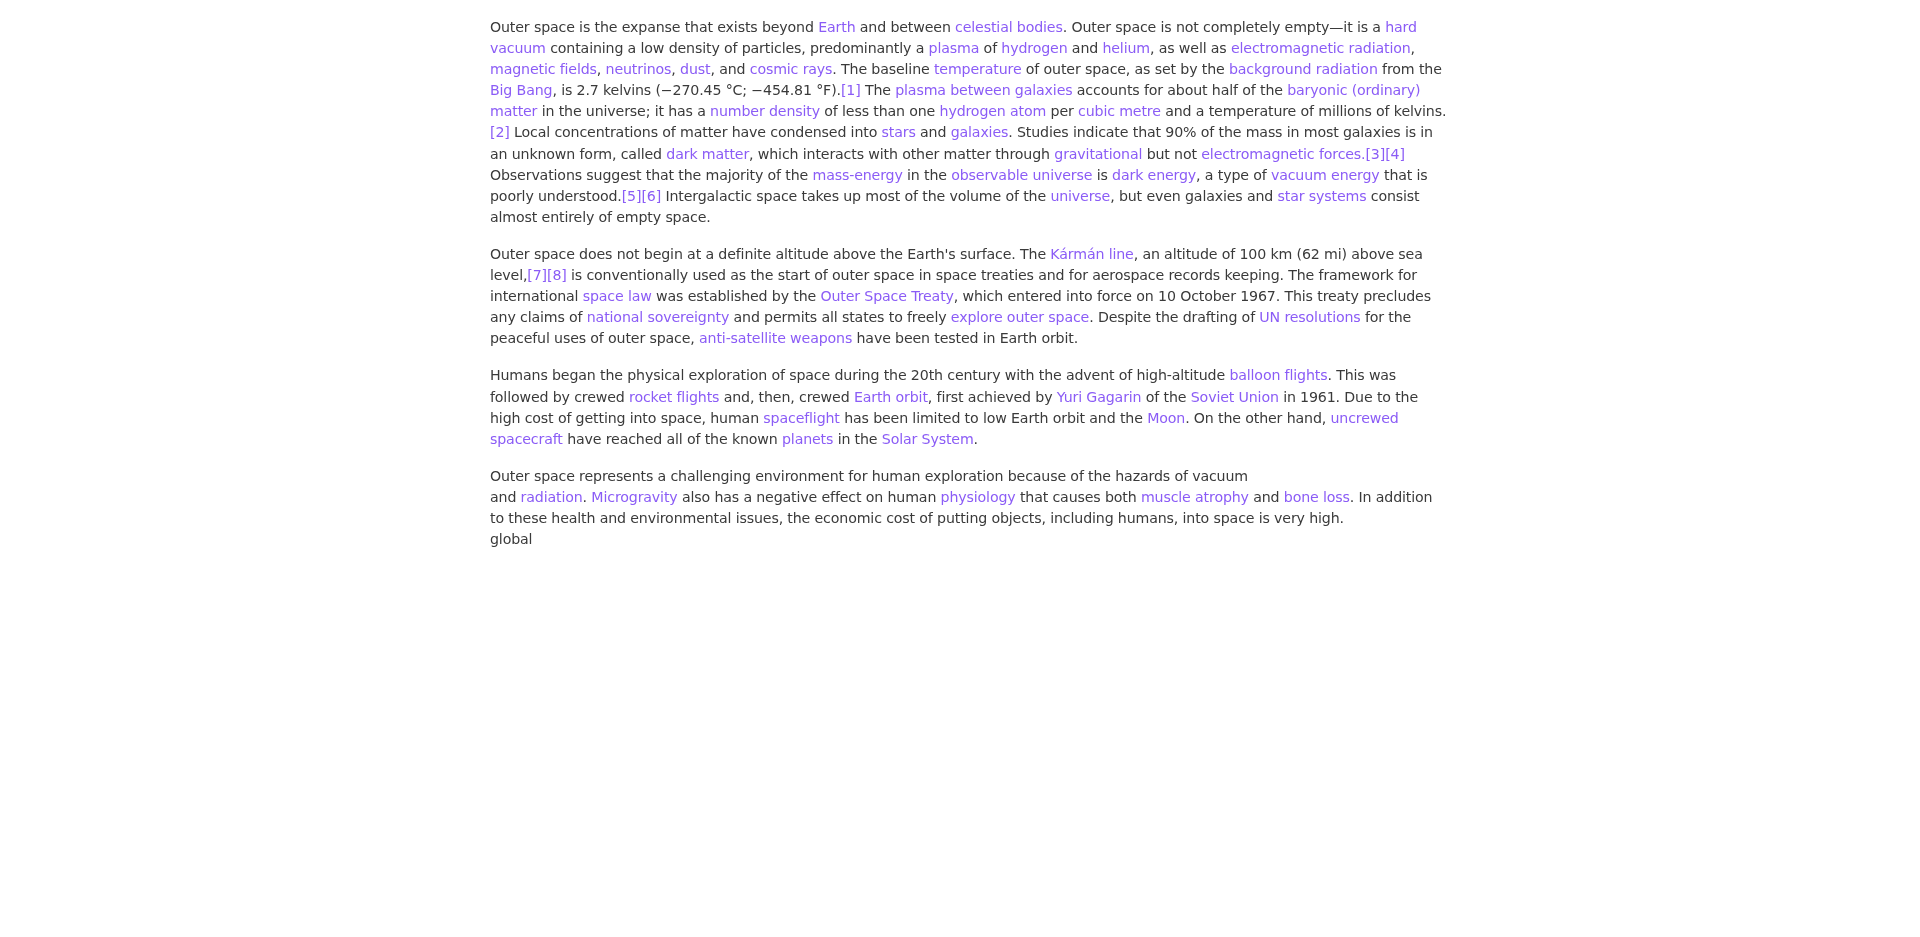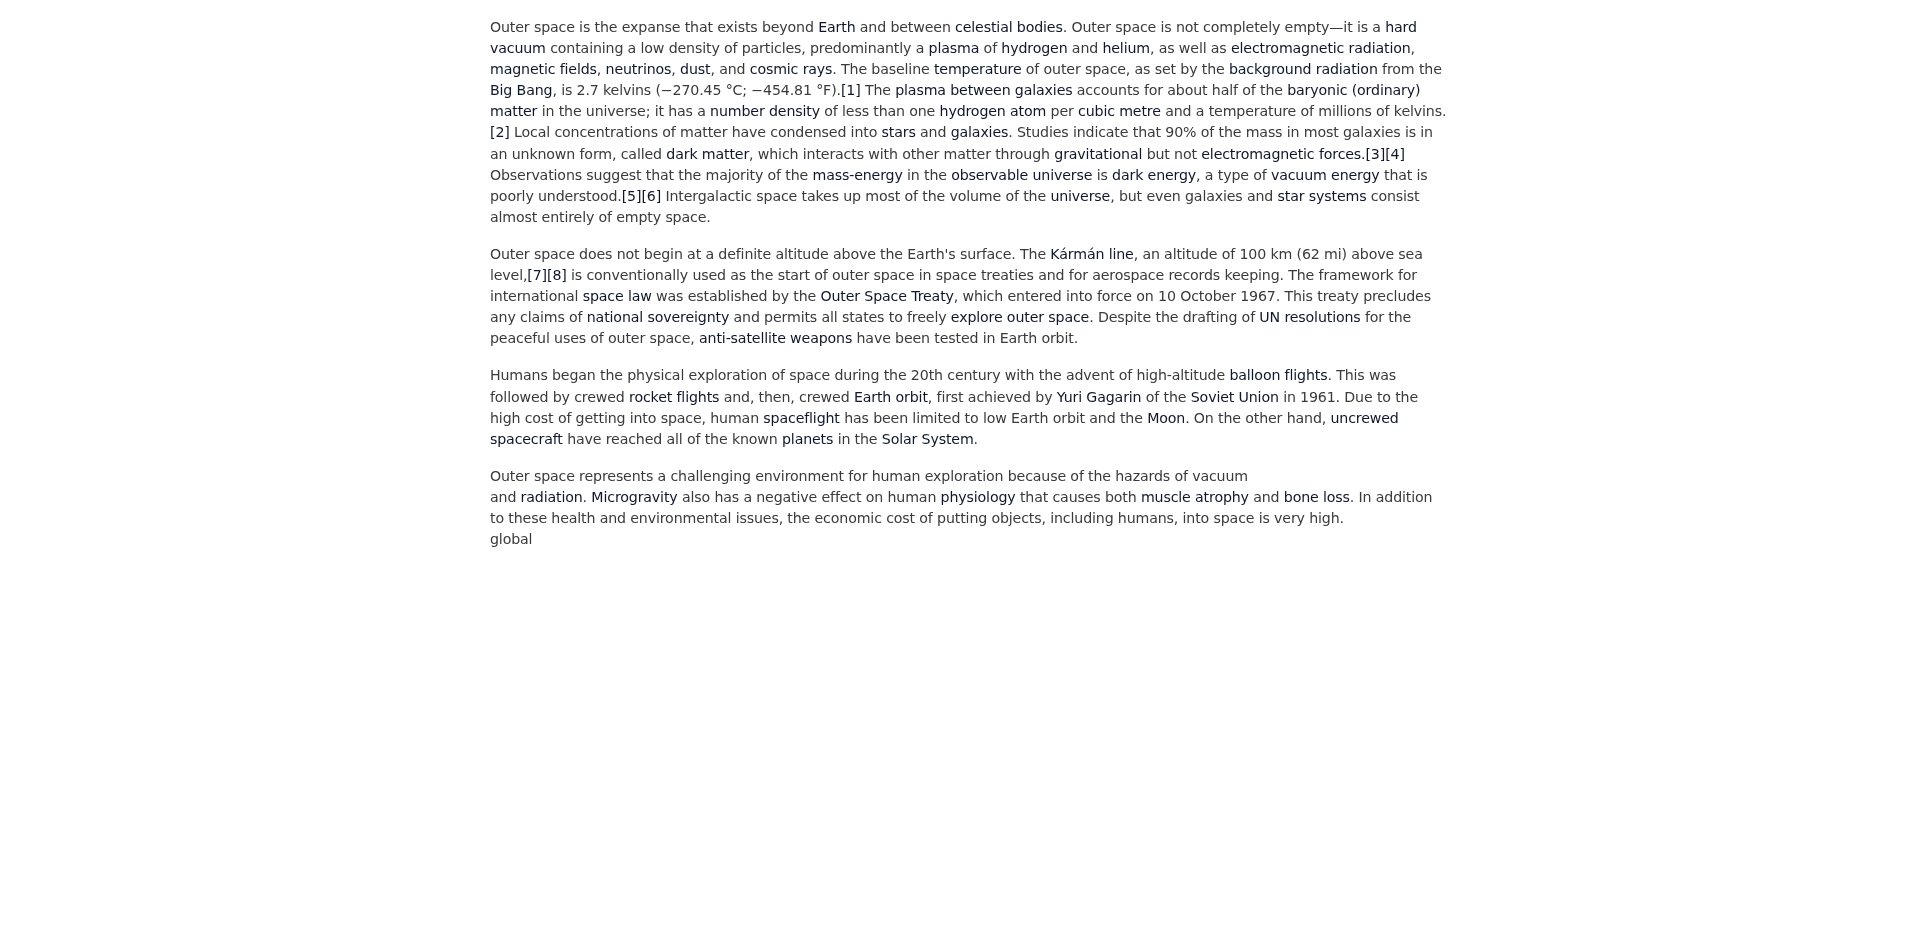--- a/index.html
+++ b/index.html
@@ -21,21 +21,21 @@
       font-family: "DejaVu Sans", sans-serif;
       font-size: 14.2px;
       line-height: 21.1px;
       color: #3a3a3a;
       letter-spacing: -0.15px;
     }
     .article p {
       margin: 0 0 16px 0;
     }
     .article a {
-      color: #0f172a;
+      color: #8b5cf6;
       text-decoration: none;
       cursor: pointer;
     }
   </style>
 </head>
 <body>
 
 <div class="article" id="article">
     <p><span>Outer space is the expanse that exists beyond </span><a href="#">Earth</a><span> and between </span><a href="#">celestial bodies</a><span>. Outer space is not completely empty—it is a </span><a href="#">hard vacuum</a><span> containing a low density of particles, predominantly a </span><a href="#">plasma</a><span> of </span><a href="#">hydrogen</a><span> and </span><a href="#">helium</a><span>, as well as </span><a href="#">electromagnetic radiation</a><span>, </span><a href="#">magnetic fields</a><span>, </span><a href="#">neutrinos</a><span>, </span><a href="#">dust</a><span>, and </span><a href="#">cosmic rays</a><span>. The baseline </span><a href="#">temperature</a><span> of outer space, as set by the </span><a href="#">background radiation</a><span> from the </span><a href="#">Big Bang</a><span>, is 2.7 kelvins (−270.45 °C; −454.81 °F).</span><a href="#">[1]</a><span> The </span><a href="#">plasma between galaxies</a><span> accounts for about half of the </span><a href="#">baryonic (ordinary) matter</a><span> in the universe; it has a </span><a href="#">number density</a><span> of less than one </span><a href="#">hydrogen atom</a><span> per </span><a href="#">cubic metre</a><span> and a temperature of millions of kelvins.</span><a href="#">[2]</a><span> Local concentrations of matter have condensed into </span><a href="#">stars</a><span> and </span><a href="#">galaxies</a><span>. Studies indicate that 90% of the mass in most galaxies is in an unknown form, called </span><a href="#">dark matter</a><span>, which interacts with other matter through </span><a href="#">gravitational</a><span> but not </span><a href="#">electromagnetic forces.</a><a href="#">[3]</a><a href="#">[4]</a><span> Observations suggest that the majority of the </span><a href="#">mass-energy</a><span> in the </span><a href="#">observable universe</a><span> is </span><a href="#">dark energy</a><span>, a type of </span><a href="#">vacuum energy</a><span> that is poorly understood.</span><a href="#">[5]</a><a href="#">[6]</a><span> Intergalactic space takes up most of the volume of the </span><a href="#">universe</a><span>, but even galaxies and </span><a href="#">star systems</a><span> consist almost entirely of empty space.</span></p>
     <p><span>Outer space does not begin at a definite altitude above the Earth's surface. The </span><a href="#">Kármán line</a><span>, an altitude of 100 km (62 mi) above sea level,</span><a href="#">[7]</a><a href="#">[8]</a><span> is conventionally used as the start of outer space in space treaties and for aerospace records keeping. The framework for international </span><a href="#">space law</a><span> was established by the </span><a href="#">Outer Space Treaty</a><span>, which entered into force on 10 October 1967. This treaty precludes any claims of </span><a href="#">national sovereignty</a><span> and permits all states to freely </span><a href="#">explore outer space</a><span>. Despite the drafting of </span><a href="#">UN resolutions</a><span> for the peaceful uses of outer space, </span><a href="#">anti-satellite weapons</a><span> have been tested in Earth orbit.</span></p>

